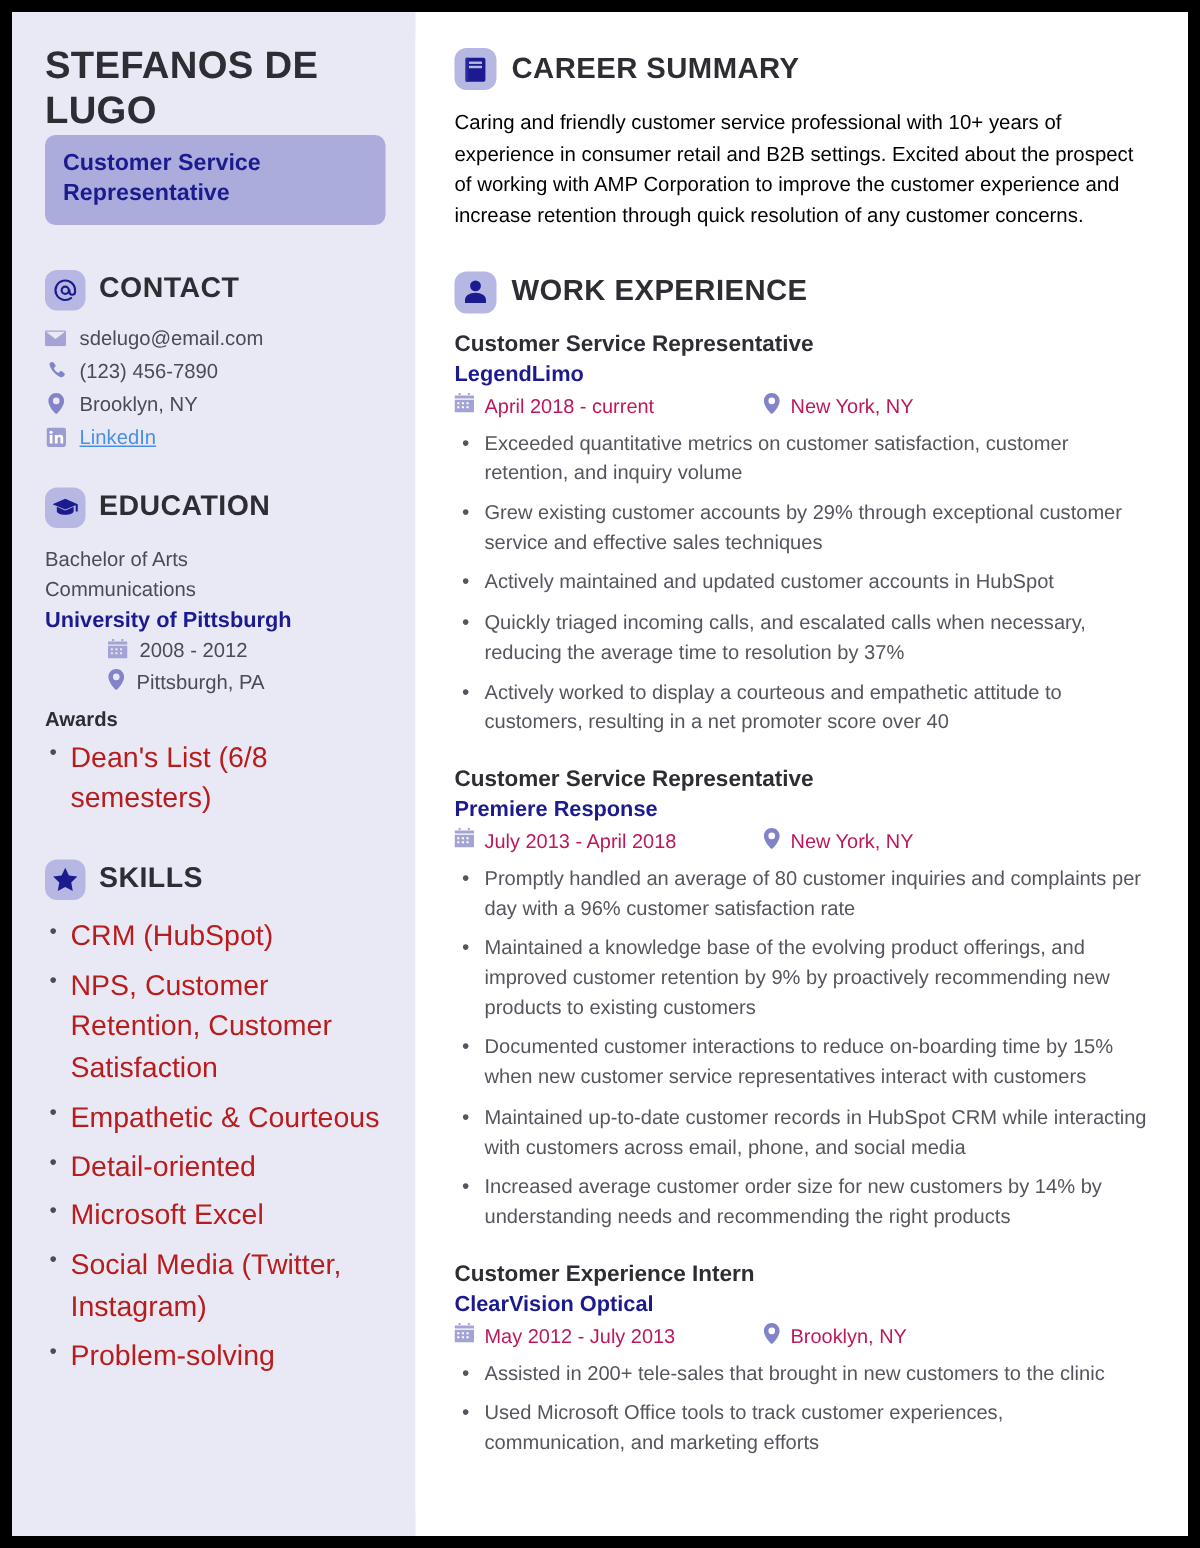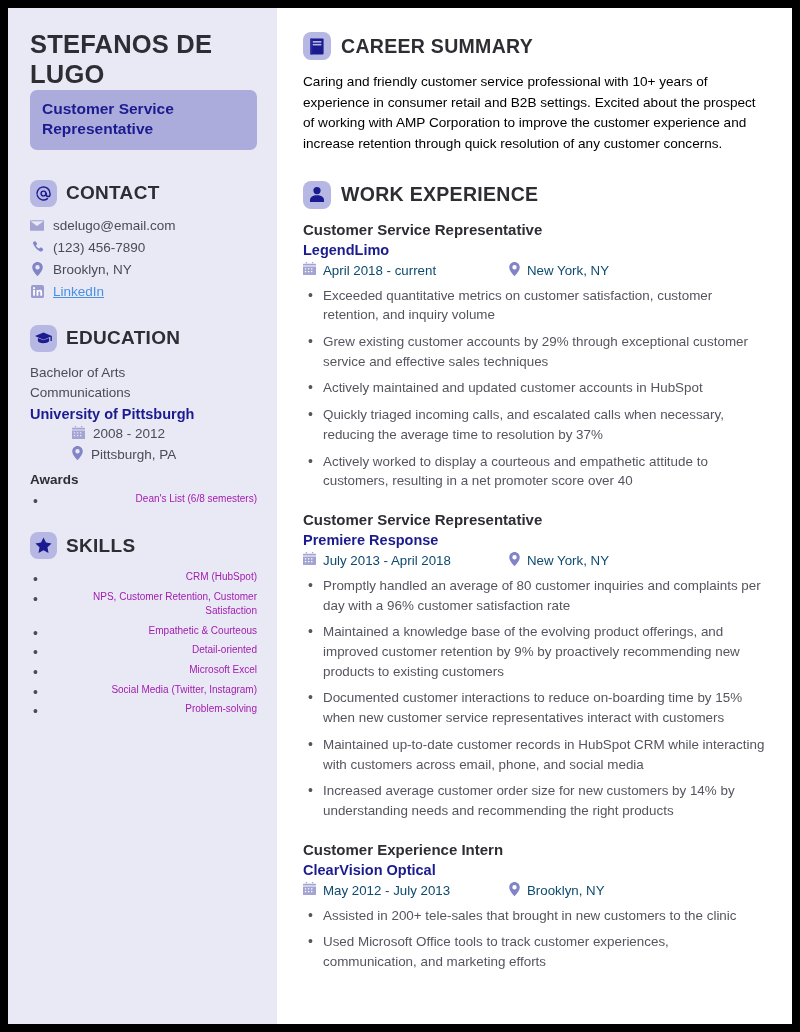--- a/index.html
+++ b/index.html
@@ -130,25 +130,24 @@
     font-weight: bold;
     color: #2d2d33;
     margin-top: 9px;
     margin-bottom: 5px;
   }
 
   ul.bul { list-style: none; }
   ul.bul li {
     position: relative;
     padding-left: 17px;
-    font-size: 10px;
-    color: #a21caf;
+    font-size: 19px;
+    color: #b91c1c;
     line-height: 1.46;
     margin-bottom: 5px;
-    text-align: right;
   }
   ul.bul li::before {
     content: "•";
     position: absolute;
     left: 3px;
     top: -1px;
     font-size: 14px;
     color: #4b4b55;
   }
 
@@ -195,21 +194,21 @@
     font-weight: bold;
     color: #1b1b8f;
     margin-bottom: 4px;
   }
   .job-meta {
     display: flex;
     align-items: center;
     gap: 6px;
     margin-bottom: 7px;
     font-size: 13.3px;
-    color: #0c4a6e;
+    color: #be185d;
     text-align: center;
   }
   .job-meta .date-group,
   .job-meta .loc-group {
     display: flex;
     align-items: center;
     gap: 7px;
   }
   .job-meta .date-group { width: 200px; flex: 0 0 200px; }
 

